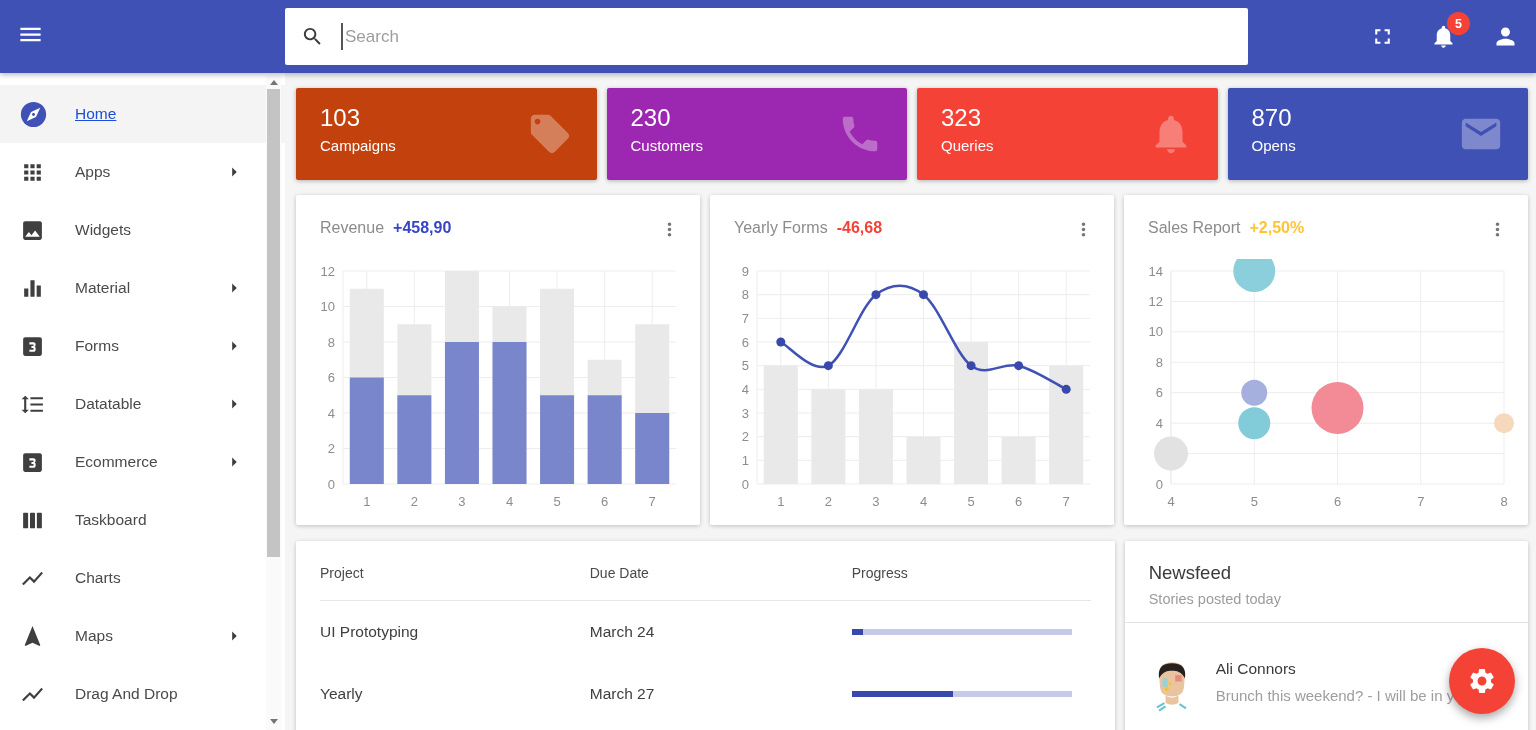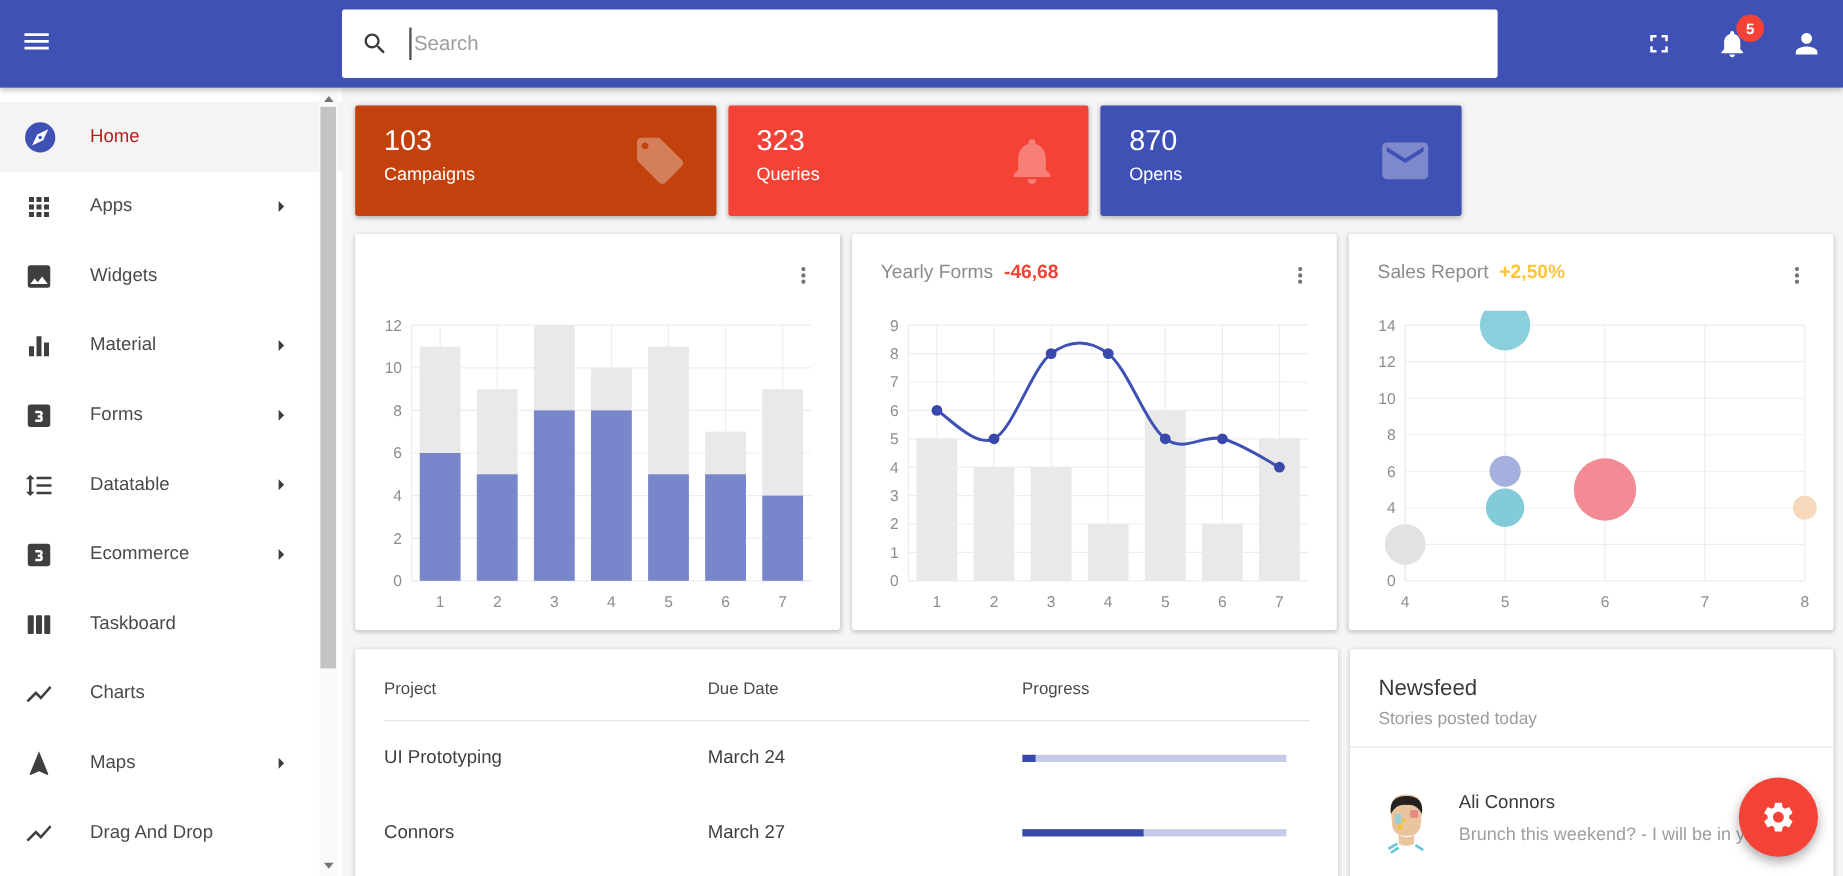--- a/index.html
+++ b/index.html
@@ -23,21 +23,21 @@
            background:#F44336; color:#fff; font-size:12.5px; font-weight:bold;
            display:flex; align-items:center; justify-content:center; }
 
   
   .sidebar { position:absolute; left:0; top:73px; width:285px; bottom:0; background:#fff; z-index:10; }
   .side-nav { padding-top:12px; }
   .side-item { height:58px; display:flex; align-items:center; padding:0 14px 0 20px; cursor:pointer; }
   .side-item.active { background:#F4F4F4; }
   .side-item .ic { width:27px; display:flex; }
   .side-item .lbl { margin-left:28px; font-size:15.5px; color:#4A4A4A; }
-  .side-item.active .lbl { color:#b91c1c; }
+  .side-item.active .lbl { color:#1d4ed8;text-decoration:underline; }
   .side-item .chev { margin-left:auto; margin-right:26px; display:flex; }
   .scrollbar { position:absolute; top:2px; bottom:0; right:4px; width:15px; background:#FAFAFA; }
   .sb-arrow { height:14px; display:flex; align-items:center; justify-content:center; cursor:pointer; }
   .tri-up { width:0; height:0; border-left:4px solid transparent; border-right:4px solid transparent;
             border-bottom:5px solid #757575; }
   .tri-dn { width:0; height:0; border-left:4px solid transparent; border-right:4px solid transparent;
             border-top:5px solid #757575; }
   .sb-thumb { position:absolute; top:14px; left:1px; right:1px; height:468px; background:#C4C4C4; }
   .sb-arrow.bottom { position:absolute; bottom:2px; left:0; right:0; }
 
@@ -269,20 +269,29 @@
   <section class="row-stats" id="stats-row">
       <div class="stat-card" style="background: #c2410c;">
         <div class="stat-value">103</div>
         <div class="stat-label">Campaigns</div>
         <span class="stat-icon">
           <svg viewBox="0 0 24 24" width="46" height="46">
             <path d="M21.41 11.58l-9-9C12.05 2.22 11.55 2 11 2H4c-1.1 0-2 .9-2 2v7c0 .55.22 1.05.59 1.42l9 9c.36.36.86.58 1.41.58s1.05-.22 1.41-.59l7-7c.37-.36.59-.86.59-1.41s-.23-1.06-.59-1.42zM5.5 7C4.67 7 4 6.33 4 5.5S4.67 4 5.5 4 7 4.67 7 5.5 6.33 7 5.5 7z" fill="#fff"></path>
           </svg>
         </span>
       </div>
+      <div class="stat-card" style="background: rgb(156, 39, 176);">
+        <div class="stat-value">230</div>
+        <div class="stat-label">Customers</div>
+        <span class="stat-icon">
+          <svg viewBox="0 0 24 24" width="46" height="46">
+            <path d="M6.62 10.79c1.44 2.83 3.76 5.14 6.59 6.59l2.2-2.2c.27-.27.67-.36 1.02-.24 1.12.37 2.33.57 3.57.57.55 0 1 .45 1 1V20c0 .55-.45 1-1 1-9.39 0-17-7.61-17-17 0-.55.45-1 1-1h3.5c.55 0 1 .45 1 1 0 1.25.2 2.45.57 3.57.11.35.03.74-.25 1.02l-2.2 2.2z" fill="#fff"></path>
+          </svg>
+        </span>
+      </div>
       <div class="stat-card" style="background: rgb(244, 67, 54); padding-left: 24px;">
         <div class="stat-value">323</div>
         <div class="stat-label">Queries</div>
         <span class="stat-icon">
           <svg viewBox="0 0 24 24" width="46" height="46">
             <path d="M12 22c1.1 0 2-.9 2-2h-4c0 1.1.89 2 2 2zm6-6v-5c0-3.07-1.64-5.64-4.5-6.32V4c0-.83-.67-1.5-1.5-1.5s-1.5.67-1.5 1.5v.68C7.63 5.36 6 7.92 6 11v5l-2 2v1h16v-1l-2-2z" fill="#fff"></path>
           </svg>
         </span>
       </div>
       <div class="stat-card" style="background: rgb(63, 81, 181);">
@@ -290,20 +299,24 @@
         <div class="stat-label">Opens</div>
         <span class="stat-icon">
           <svg viewBox="0 0 24 24" width="46" height="46">
             <path d="M20 4H4c-1.1 0-1.99.9-1.99 2L2 18c0 1.1.9 2 2 2h16c1.1 0 2-.9 2-2V6c0-1.1-.9-2-2-2zm0 4l-8 5-8-5V6l8 5 8-5v2z" fill="#fff"></path>
           </svg>
         </span>
       </div>
     </section>
   <section class="row-charts" id="charts-row">
       <div class="chart-card">
+        <div class="chart-header">
+          <span class="chart-title">Revenue</span>
+          <span class="chart-delta" style="color: rgb(54, 70, 196);">+458,90</span>
+        </div>
         <button class="more-btn">
           <svg viewBox="0 0 24 24" width="21" height="21">
             <path d="M12 8c1.1 0 2-.9 2-2s-.9-2-2-2-2 .9-2 2 .9 2 2 2zm0 2c-1.1 0-2 .9-2 2s.9 2 2 2 2-.9 2-2-.9-2-2-2zm0 6c-1.1 0-2 .9-2 2s.9 2 2 2 2-.9 2-2-.9-2-2-2z" fill="#757575"></path>
           </svg>
         </button>
         <svg width="385" height="258" class="chart-svg">
           <line x1="38" y1="225" x2="371" y2="225" stroke="#EDEDED" stroke-width="1"></line>
           <text x="30" y="229.5" text-anchor="end">0</text>
           <line x1="38" y1="189.5" x2="371" y2="189.5" stroke="#EDEDED" stroke-width="1"></line>
           <text x="30" y="194" text-anchor="end">2</text>
@@ -477,21 +490,21 @@
             <tr>
               <td>UI Prototyping</td>
               <td>March 24</td>
               <td>
                 <div class="pbar" style="background: rgb(197, 202, 233);">
                   <div class="pfill" style="background: rgb(57, 73, 171); width: 5%;"></div>
                 </div>
               </td>
             </tr>
             <tr>
-              <td>Connors</td>
+              <td>Yearly</td>
               <td>March 27</td>
               <td>
                 <div class="pbar" style="background: rgb(197, 202, 233);">
                   <div class="pfill" style="background: rgb(57, 73, 171); width: 46%;"></div>
                 </div>
               </td>
             </tr>
           </tbody>
       </table>
     </div>

